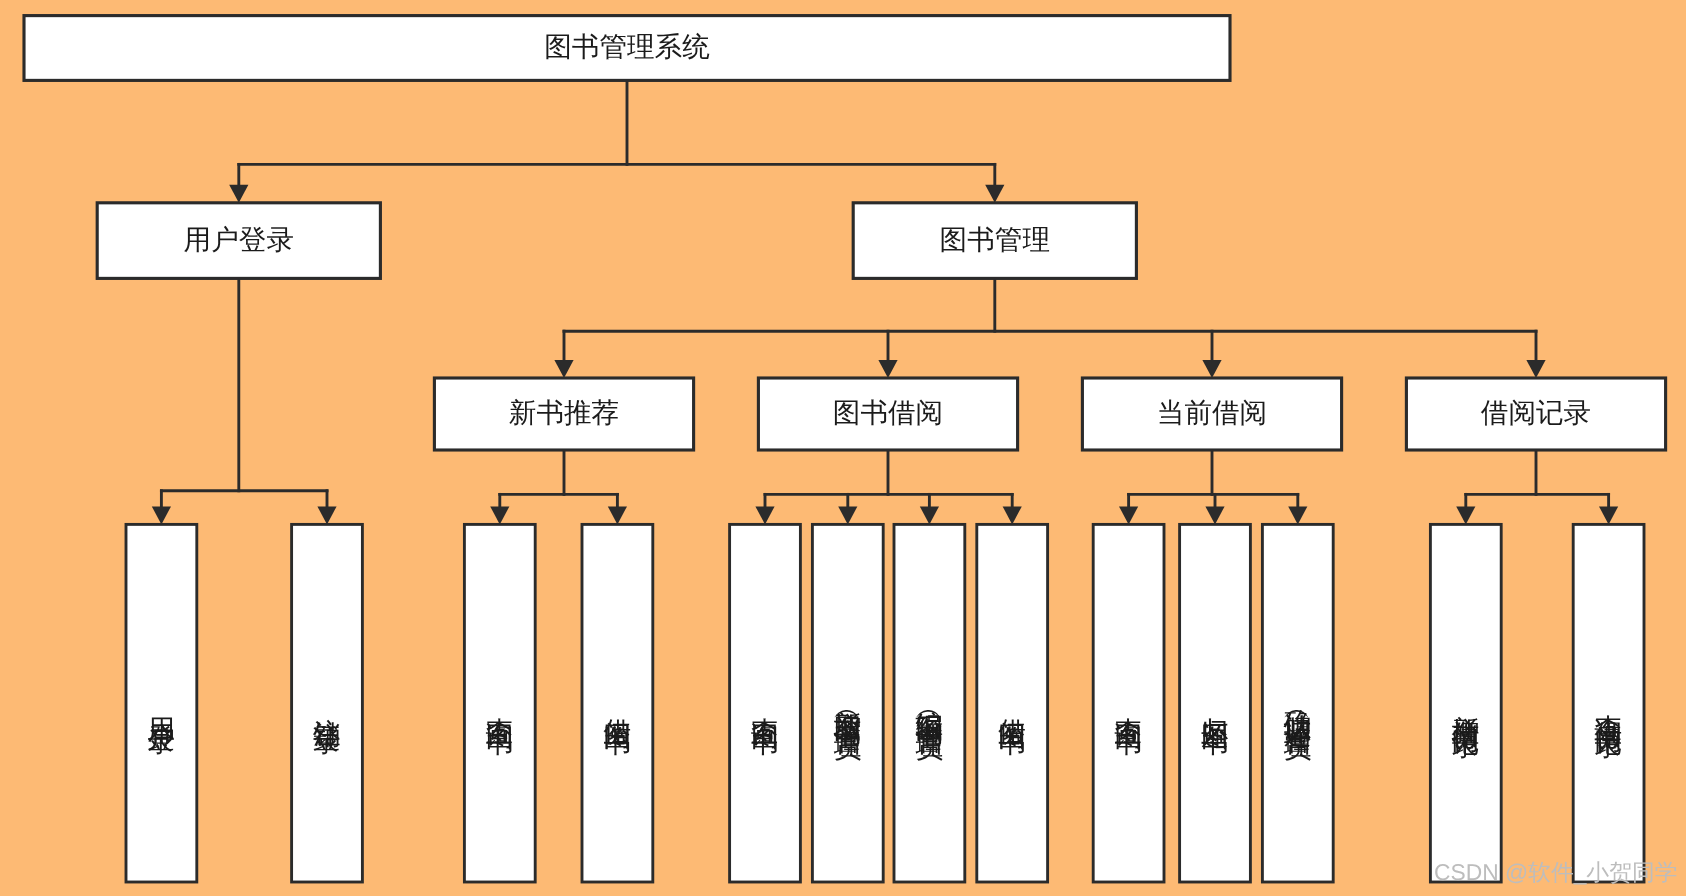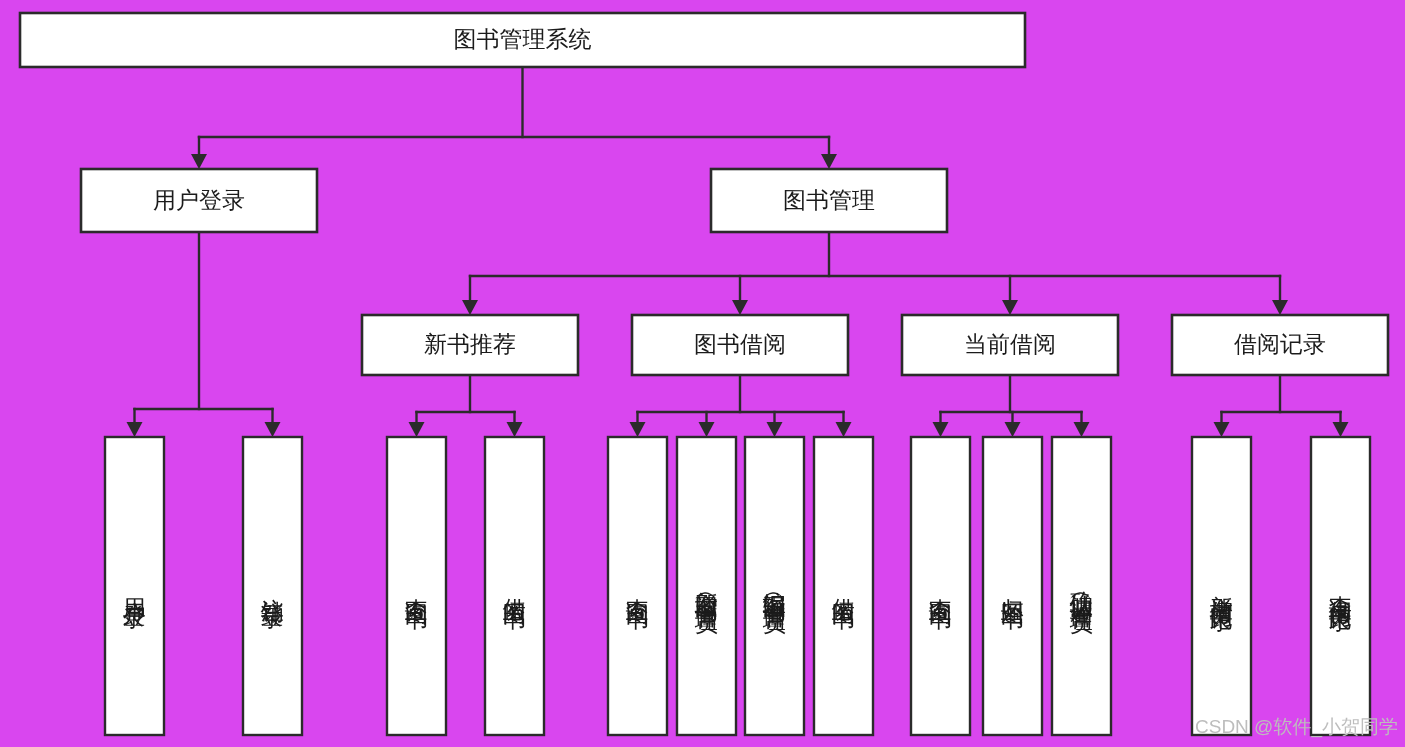--- a/index.html
+++ b/index.html
@@ -11,21 +11,21 @@
   body {
     width: 1405px;
     height: 747px;
     font-family: "Liberation Sans", "DejaVu Sans", sans-serif;
     overflow: hidden;
   }
   #diagram-root {
     position: relative;
     width: 1405px;
     height: 747px;
-    background: #d946ef;
+    background: #fdba74;
   }
   svg#tree-svg {
     position: absolute;
     top: 0;
     left: 0;
     width: 1405px;
     height: 747px;
     display: block;
   }
   .node-rect {

